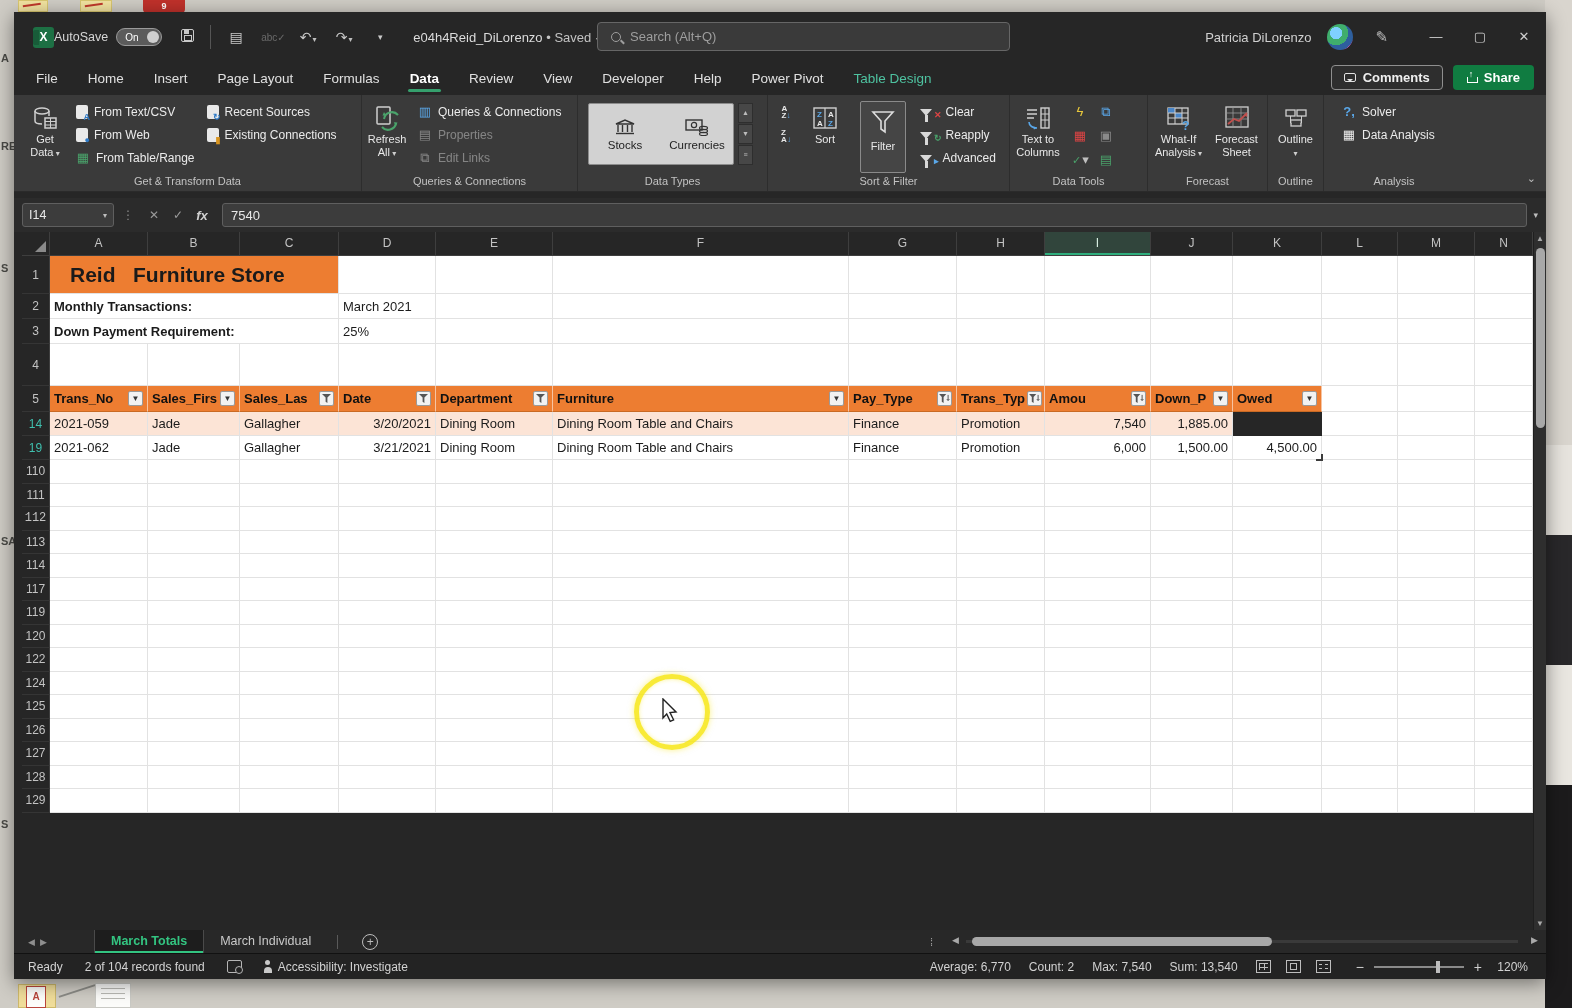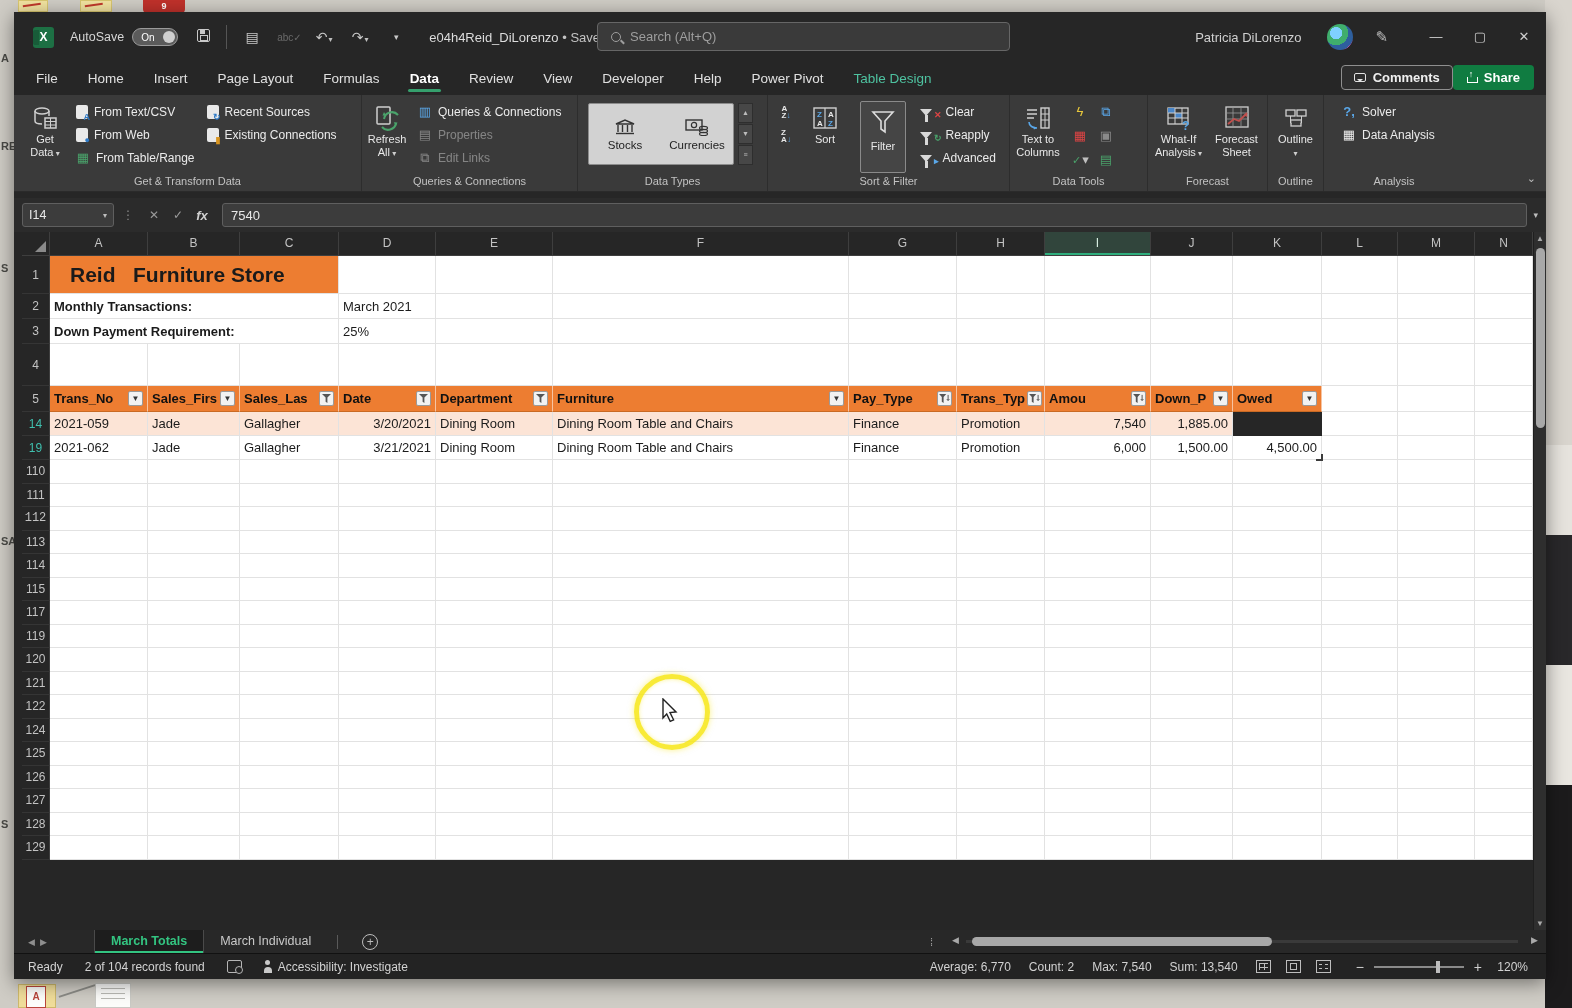--- a/index.html
+++ b/index.html
@@ -31,53 +31,53 @@
   .window { position:absolute; left:14px; top:12px; width:1532px; height:967px; background:#262626;
     box-shadow:0 4px 18px rgba(0,0,0,.45); }
 
   
   .titlebar { position:absolute; left:0; top:0; width:100%; height:50px; background:#262626;
     display:flex; align-items:center; color:#cfcfcf; }
   .xl-icon { width:21px; height:21px; margin-left:19px; background:#1d7044; border-radius:3px; position:relative;
     color:#fff; font-weight:bold; font-size:12px; text-align:center; line-height:21px; }
   .xl-icon::before { content:""; position:absolute; left:0; top:3px; bottom:3px; width:6px; background:#185c39; border-radius:2px 0 0 2px;}
   .xl-icon span{ position:relative; }
-  .autosave { margin-left:16px; font-size:12.5px; color:#d6d6d6; }
+  .autosave { font-size:12.5px; color:#d6d6d6; }
   .toggle { margin-left:8px; width:46px; height:18px; border:1px solid #9a9a9a; border-radius:9px; background:#5b5b5b;
     position:relative; font-size:10px; color:#fff; }
   .toggle b { position:absolute; left:8px; top:2.5px; font-weight:normal; }
   .toggle i { position:absolute; right:2px; top:2px; width:12px; height:12px; border-radius:50%; background:#cfcfcf; }
   .tb-ic { margin-left:14px; width:22px; text-align:center; font-size:14px; color:#c9c9c9; position:relative;}
   .tb-ic.dim { opacity:.4; }
   .tb-sep { width:1px; height:24px; background:#555; margin-left:12px; }
   .caret-mini { font-size:8px; color:#bfbfbf; margin-left:1px;}
   .floppy { display:inline-block; width:13px; height:13px; border:1.5px solid #c9c9c9; border-radius:2px; position:relative;}
   .floppy::before{ content:""; position:absolute; left:2px; top:0; width:5px; height:4px; background:#c9c9c9;}
   .floppy::after{ content:""; position:absolute; left:2px; bottom:0; width:6px; height:4px; border:1px solid #c9c9c9;}
   .filename { margin-left:22px; font-size:13px; color:#dcdcdc; white-space:nowrap; }
   .filename .st { color:#c3c3c3; }
   .searchbox { position:absolute; left:583px; top:10px; width:413px; height:29px; background:#3a3a3a;
     border:1px solid #666; border-radius:4px; display:flex; align-items:center; color:#9e9e9e; font-size:13px; }
   .mag { width:10px; height:10px; border:1.7px solid #9e9e9e; border-radius:50%; margin:0 9px 0 13px; position:relative;}
   .mag::after { content:""; position:absolute; left:8px; top:8px; width:5px; height:1.7px; background:#9e9e9e; transform:rotate(45deg);}
   .tb-right { position:absolute; right:0; top:0; height:50px; display:flex; align-items:center; }
-  .username { font-size:13px; color:#d0d0d0; margin-right:26px; }
+  .username { font-size:13px; color:#d0d0d0; margin-right:16px; }
   .avatar { width:26px; height:26px; border-radius:50%;
     background:radial-gradient(circle at 35% 35%, #7fd0ff 0 25%, #3fae6d 26% 50%, #2e5f9e 51% 75%, #b35cc2 76% 100%); margin-right:22px;}
   .pen { font-size:15px; color:#bdbdbd; margin-right:26px;}
   .winbtn { width:44px; height:50px; text-align:center; line-height:50px; font-size:13px; color:#cfcfcf; }
 
   
   .tabrow { position:absolute; left:0; top:50px; width:100%; height:33px; background:#262626; display:flex; align-items:center; }
   .rtab { margin:0 13px; font-size:13.5px; color:#e0e0e0; padding:6px 2px; position:relative; white-space:nowrap;}
   .rtab:first-child { margin-left:20px; }
   .rtab.active { color:#fff; font-weight:bold; }
   .rtab.active::after { content:""; position:absolute; left:0; right:0; bottom:0; height:3px; background:#35a06d; border-radius:2px;}
   .rtab.contextual { color:#4ec2a0; }
-  .tabrow-right { position:absolute; right:12px; top:3px; display:flex; }
+  .tabrow-right { position:absolute; right:12px; top:3px; display:flex; gap:10px; }
   .btn-comments { border:1px solid #8f8f8f; border-radius:4px; color:#f0f0f0; font-size:13px; font-weight:bold;
     padding:4px 12px; display:flex; align-items:center; gap:7px; background:#2e2e2e;}
   .bubble { width:12px; height:9px; border:1.5px solid #e3e3e3; border-radius:2px; position:relative;}
   .bubble::after { content:""; position:absolute; left:2px; bottom:-4px; border:3px solid transparent; border-top-color:#e3e3e3;}
   .btn-share { background:#107c41; border-radius:4px; color:#fff; font-size:13px; font-weight:bold;
     padding:4px 14px; display:flex; align-items:center; gap:7px;}
   .share-arrow { width:10px; height:10px; position:relative;}
   .share-arrow::before{content:"";position:absolute;left:0;bottom:0;width:9px;height:5px;border:1.4px solid #fff;border-top:none;}
   .share-arrow::after{content:"↑";position:absolute;left:2px;top:-4px;font-size:9px;color:#fff;}
 
@@ -859,37 +859,20 @@
           <div class="cell" style="width: 108px; height: 23.5px;"></div>
           <div class="cell" style="width: 88px; height: 23.5px;"></div>
           <div class="cell" style="width: 106px; height: 23.5px;"></div>
           <div class="cell" style="width: 82px; height: 23.5px;"></div>
           <div class="cell" style="width: 89px; height: 23.5px;"></div>
           <div class="cell" style="width: 76px; height: 23.5px;"></div>
           <div class="cell" style="width: 77px; height: 23.5px;"></div>
           <div class="cell" style="width: 58px; height: 23.5px;"></div>
         </div>
         <div class="crow" style="height: 23.5px;">
-          <div class="rowhdr">115</div>
-          <div class="cell" style="width: 98px; height: 23.5px;"></div>
-          <div class="cell" style="width: 92px; height: 23.5px;"></div>
-          <div class="cell" style="width: 99px; height: 23.5px;"></div>
-          <div class="cell" style="width: 97px; height: 23.5px;"></div>
-          <div class="cell" style="width: 117px; height: 23.5px;"></div>
-          <div class="cell" style="width: 296px; height: 23.5px;"></div>
-          <div class="cell" style="width: 108px; height: 23.5px;"></div>
-          <div class="cell" style="width: 88px; height: 23.5px;"></div>
-          <div class="cell" style="width: 106px; height: 23.5px;"></div>
-          <div class="cell" style="width: 82px; height: 23.5px;"></div>
-          <div class="cell" style="width: 89px; height: 23.5px;"></div>
-          <div class="cell" style="width: 76px; height: 23.5px;"></div>
-          <div class="cell" style="width: 77px; height: 23.5px;"></div>
-          <div class="cell" style="width: 58px; height: 23.5px;"></div>
-        </div>
-        <div class="crow" style="height: 23.5px;">
           <div class="rowhdr">117</div>
           <div class="cell" style="width: 98px; height: 23.5px;"></div>
           <div class="cell" style="width: 92px; height: 23.5px;"></div>
           <div class="cell" style="width: 99px; height: 23.5px;"></div>
           <div class="cell" style="width: 97px; height: 23.5px;"></div>
           <div class="cell" style="width: 117px; height: 23.5px;"></div>
           <div class="cell" style="width: 296px; height: 23.5px;"></div>
           <div class="cell" style="width: 108px; height: 23.5px;"></div>
           <div class="cell" style="width: 88px; height: 23.5px;"></div>
           <div class="cell" style="width: 106px; height: 23.5px;"></div>
@@ -911,37 +894,20 @@
           <div class="cell" style="width: 88px; height: 23.5px;"></div>
           <div class="cell" style="width: 106px; height: 23.5px;"></div>
           <div class="cell" style="width: 82px; height: 23.5px;"></div>
           <div class="cell" style="width: 89px; height: 23.5px;"></div>
           <div class="cell" style="width: 76px; height: 23.5px;"></div>
           <div class="cell" style="width: 77px; height: 23.5px;"></div>
           <div class="cell" style="width: 58px; height: 23.5px;"></div>
         </div>
         <div class="crow" style="height: 23.5px;">
           <div class="rowhdr">120</div>
-          <div class="cell" style="width: 98px; height: 23.5px;"></div>
-          <div class="cell" style="width: 92px; height: 23.5px;"></div>
-          <div class="cell" style="width: 99px; height: 23.5px;"></div>
-          <div class="cell" style="width: 97px; height: 23.5px;"></div>
-          <div class="cell" style="width: 117px; height: 23.5px;"></div>
-          <div class="cell" style="width: 296px; height: 23.5px;"></div>
-          <div class="cell" style="width: 108px; height: 23.5px;"></div>
-          <div class="cell" style="width: 88px; height: 23.5px;"></div>
-          <div class="cell" style="width: 106px; height: 23.5px;"></div>
-          <div class="cell" style="width: 82px; height: 23.5px;"></div>
-          <div class="cell" style="width: 89px; height: 23.5px;"></div>
-          <div class="cell" style="width: 76px; height: 23.5px;"></div>
-          <div class="cell" style="width: 77px; height: 23.5px;"></div>
-          <div class="cell" style="width: 58px; height: 23.5px;"></div>
-        </div>
-        <div class="crow" style="height: 23.5px;">
-          <div class="rowhdr">121</div>
           <div class="cell" style="width: 98px; height: 23.5px;"></div>
           <div class="cell" style="width: 92px; height: 23.5px;"></div>
           <div class="cell" style="width: 99px; height: 23.5px;"></div>
           <div class="cell" style="width: 97px; height: 23.5px;"></div>
           <div class="cell" style="width: 117px; height: 23.5px;"></div>
           <div class="cell" style="width: 296px; height: 23.5px;"></div>
           <div class="cell" style="width: 108px; height: 23.5px;"></div>
           <div class="cell" style="width: 88px; height: 23.5px;"></div>
           <div class="cell" style="width: 106px; height: 23.5px;"></div>
           <div class="cell" style="width: 82px; height: 23.5px;"></div>

